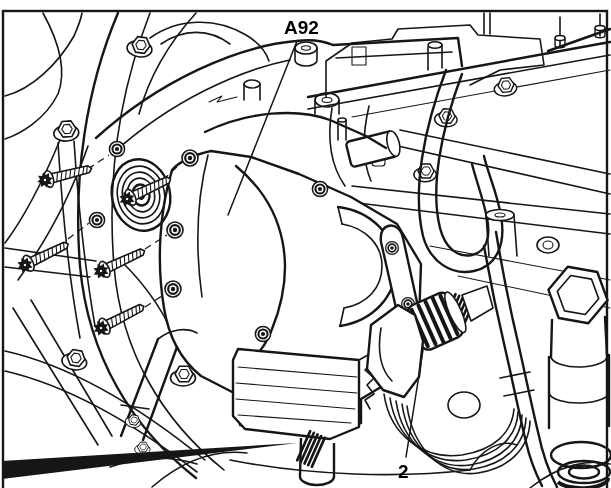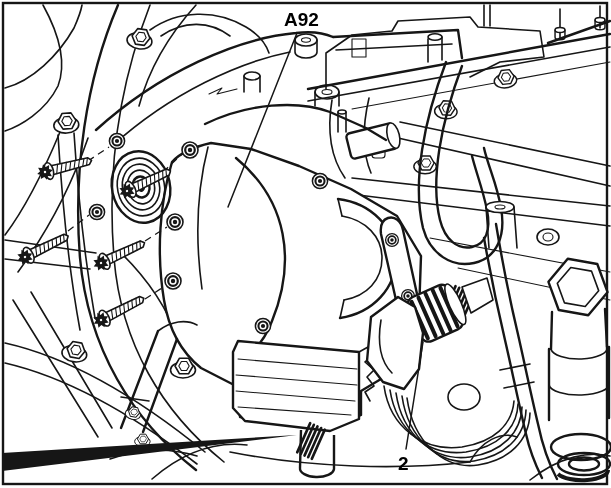--- a/index.html
+++ b/index.html
@@ -1,17 +1,17 @@
 <!DOCTYPE html>
 <html style="--background: #ffffff; --line: #161616;"><head>
 <meta charset="utf-8">
 <style>
   html,body{margin:0;padding:0;background:#fff;}
   body{width:611px;height:488px;overflow:hidden;}
-  .stage{position:relative;width:611px;height:372px;background:var(--background,#ffffff);}
+  .stage{position:relative;width:611px;height:372px;background:var(--background,#ffffff);margin-top:8px;}
   svg{display:block;color:var(--line,#161616);}
   .ln{fill:none;stroke:currentColor;stroke-width:1.6;stroke-linecap:round;stroke-linejoin:round;}
   .ln2{fill:none;stroke:currentColor;stroke-width:2.4;stroke-linecap:round;stroke-linejoin:round;}
   .thin{stroke-width:1.1;}
   .fw{fill:var(--background,#fff);stroke:currentColor;stroke-width:1.6;stroke-linejoin:round;}
   .fw2{fill:var(--background,#fff);stroke:currentColor;stroke-width:2.4;stroke-linejoin:round;}
   .dk{fill:currentColor;stroke:none;}
   .dash{fill:none;stroke:currentColor;stroke-width:1.25;stroke-dasharray:7 5;}
   .hl{stroke:currentColor;stroke-width:2.6;stroke-linecap:round;}
   .frame{fill:none;stroke:currentColor;stroke-width:2.4;}

